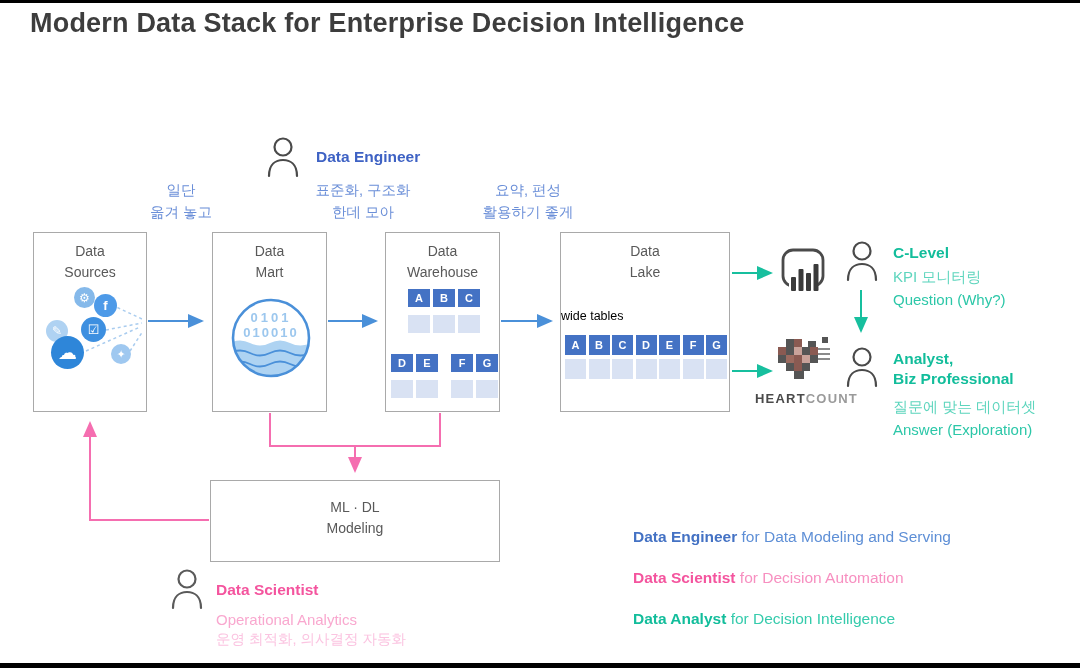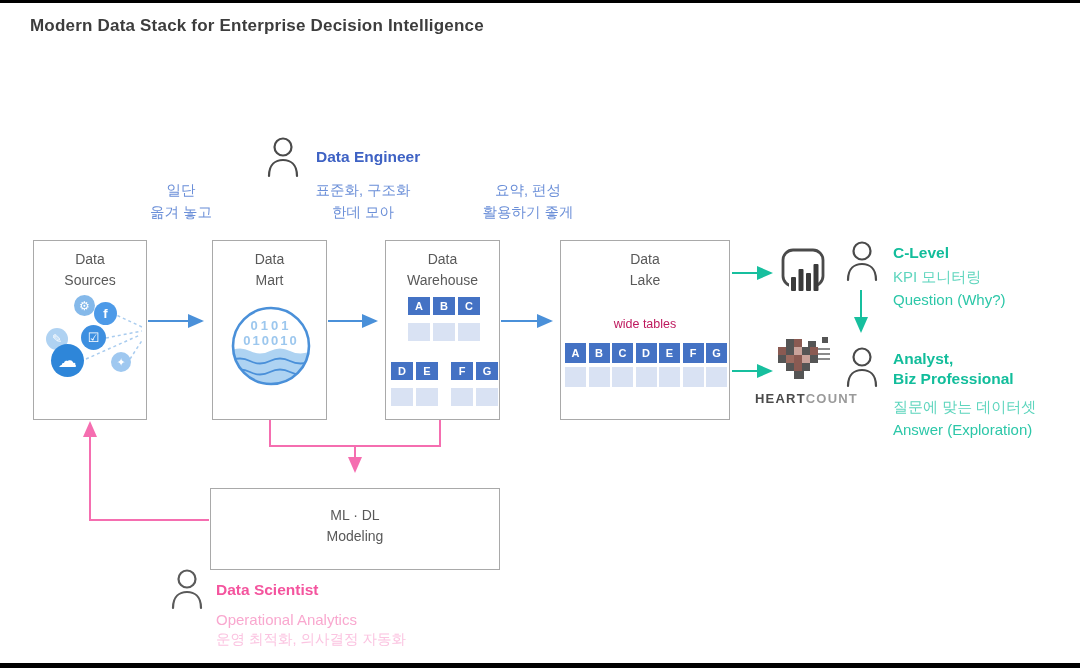--- a/index.html
+++ b/index.html
@@ -2,46 +2,46 @@
 <html><head>
 <meta charset="utf-8">
 <style>
   html,body{margin:0;padding:0;background:#ffffff;}
   .canvas{position:relative;width:1080px;height:668px;background:#ffffff;overflow:hidden;
           font-family:"Liberation Sans", sans-serif;}
   .edge{position:absolute;left:0;width:1080px;background:#000;}
   .edge.top{top:0;height:3px;}
   .edge.bottom{bottom:0;height:5px;}
 
-  .page-title{position:absolute;left:30px;top:16px;margin:0;font-size:17px;font-weight:bold;
+  .page-title{position:absolute;left:30px;top:8px;margin:0;font-size:27px;font-weight:bold;
               color:#3d3d3d;letter-spacing:0.2px;}
 
   .overlay{position:absolute;left:0;top:0;width:1080px;height:668px;pointer-events:none;}
 
-  .box{position:absolute;background:#fff;border:1.5px solid #a9a9a9;box-sizing:border-box;margin-top:8px;}
+  .box{position:absolute;background:#fff;border:1.5px solid #a9a9a9;box-sizing:border-box;}
   .box-src{left:33px;top:232px;width:114px;height:180px;}
   .box-lake{left:212px;top:232px;width:115px;height:180px;}
   .box-dw{left:385px;top:232px;width:115px;height:180px;}
   .box-dm{left:560px;top:232px;width:170px;height:180px;}
   .box-ml{left:210px;top:480px;width:290px;height:82px;}
   .box-title{margin-top:8px;text-align:center;color:#595959;font-size:14px;line-height:1.5;}
   .ml-title{margin-top:16px;}
 
   .src-icon{position:absolute;border-radius:50%;display:flex;align-items:center;justify-content:center;
             color:#fff;}
   .lake-svg{position:absolute;left:17px;top:64px;}
 
   .cellrow{position:absolute;display:flex;}
   .hcell{background:#4472c4;color:#fff;font-weight:bold;font-size:11px;display:flex;
          align-items:center;justify-content:center;}
   .lcell{background:#d9e2f3;}
   .dw-cell{width:22px;height:18px;margin-right:3px;}
   .dm-cell{width:21px;height:20px;margin-right:2.5px;}
   .grp-gap{width:10px;}
-  .dm-caption{position:absolute;left:0;top:76px;width:100%;text-align:center;color:#be185d;font-size:12.5px;}
+  .dm-caption{position:absolute;left:0;top:76px;width:100%;text-align:left;color:#000000;font-size:12.5px;}
 
   .person{position:absolute;}
   .role-label{position:absolute;font-weight:bold;font-size:15.5px;line-height:1.3;}
   .role-sub{position:absolute;font-size:15px;line-height:1.4;}
   .blue-bold{color:#3e62c4;}
   .teal-bold{color:#12bd9b;}
   .teal-light{color:#5dd5bd;}
   .teal-mid{color:#2cc7a8;}
   .pink-bold{color:#f4549e;}
   .pink-light{color:#f9a8cf;}
@@ -296,13 +296,24 @@
   <div class="role-sub teal-mid" style="left:893px;top:419px;">Answer (Exploration)</div>
 
   <svg class="person" style="left:168px;top:568px;" width="38" height="42" viewBox="0 0 36 42">
     <circle cx="18" cy="11" r="8.5" fill="none" stroke="#5a5a5a" stroke-width="2.2"></circle>
     <path d="M4 40 C4 28 11 24 18 24 C25 24 32 28 32 40" fill="none" stroke="#5a5a5a" stroke-width="2.2" stroke-linecap="round"></path>
   </svg>
   <div class="role-label pink-bold" style="left:216px;top:580px;">Data Scientist</div>
   <div class="role-sub pink-light" style="left:216px;top:609px;">Operational Analytics</div>
   <div class="role-sub pink-lighter" style="left:216px;top:629px;font-size:14.5px;">운영 최적화, 의사결정 자동화</div>
 
+  <div class="legend">
+    <div class="lg-blue">
+      <b>Data Engineer</b><span> for Data Modeling and Serving</span>
+    </div>
+    <div class="lg-pink">
+      <b>Data Scientist</b><span> for Decision Automation</span>
+    </div>
+    <div class="lg-teal">
+      <b>Data Analyst</b><span> for Decision Intelligence</span>
+    </div>
+  </div>
 </div>
 
 </body></html>

